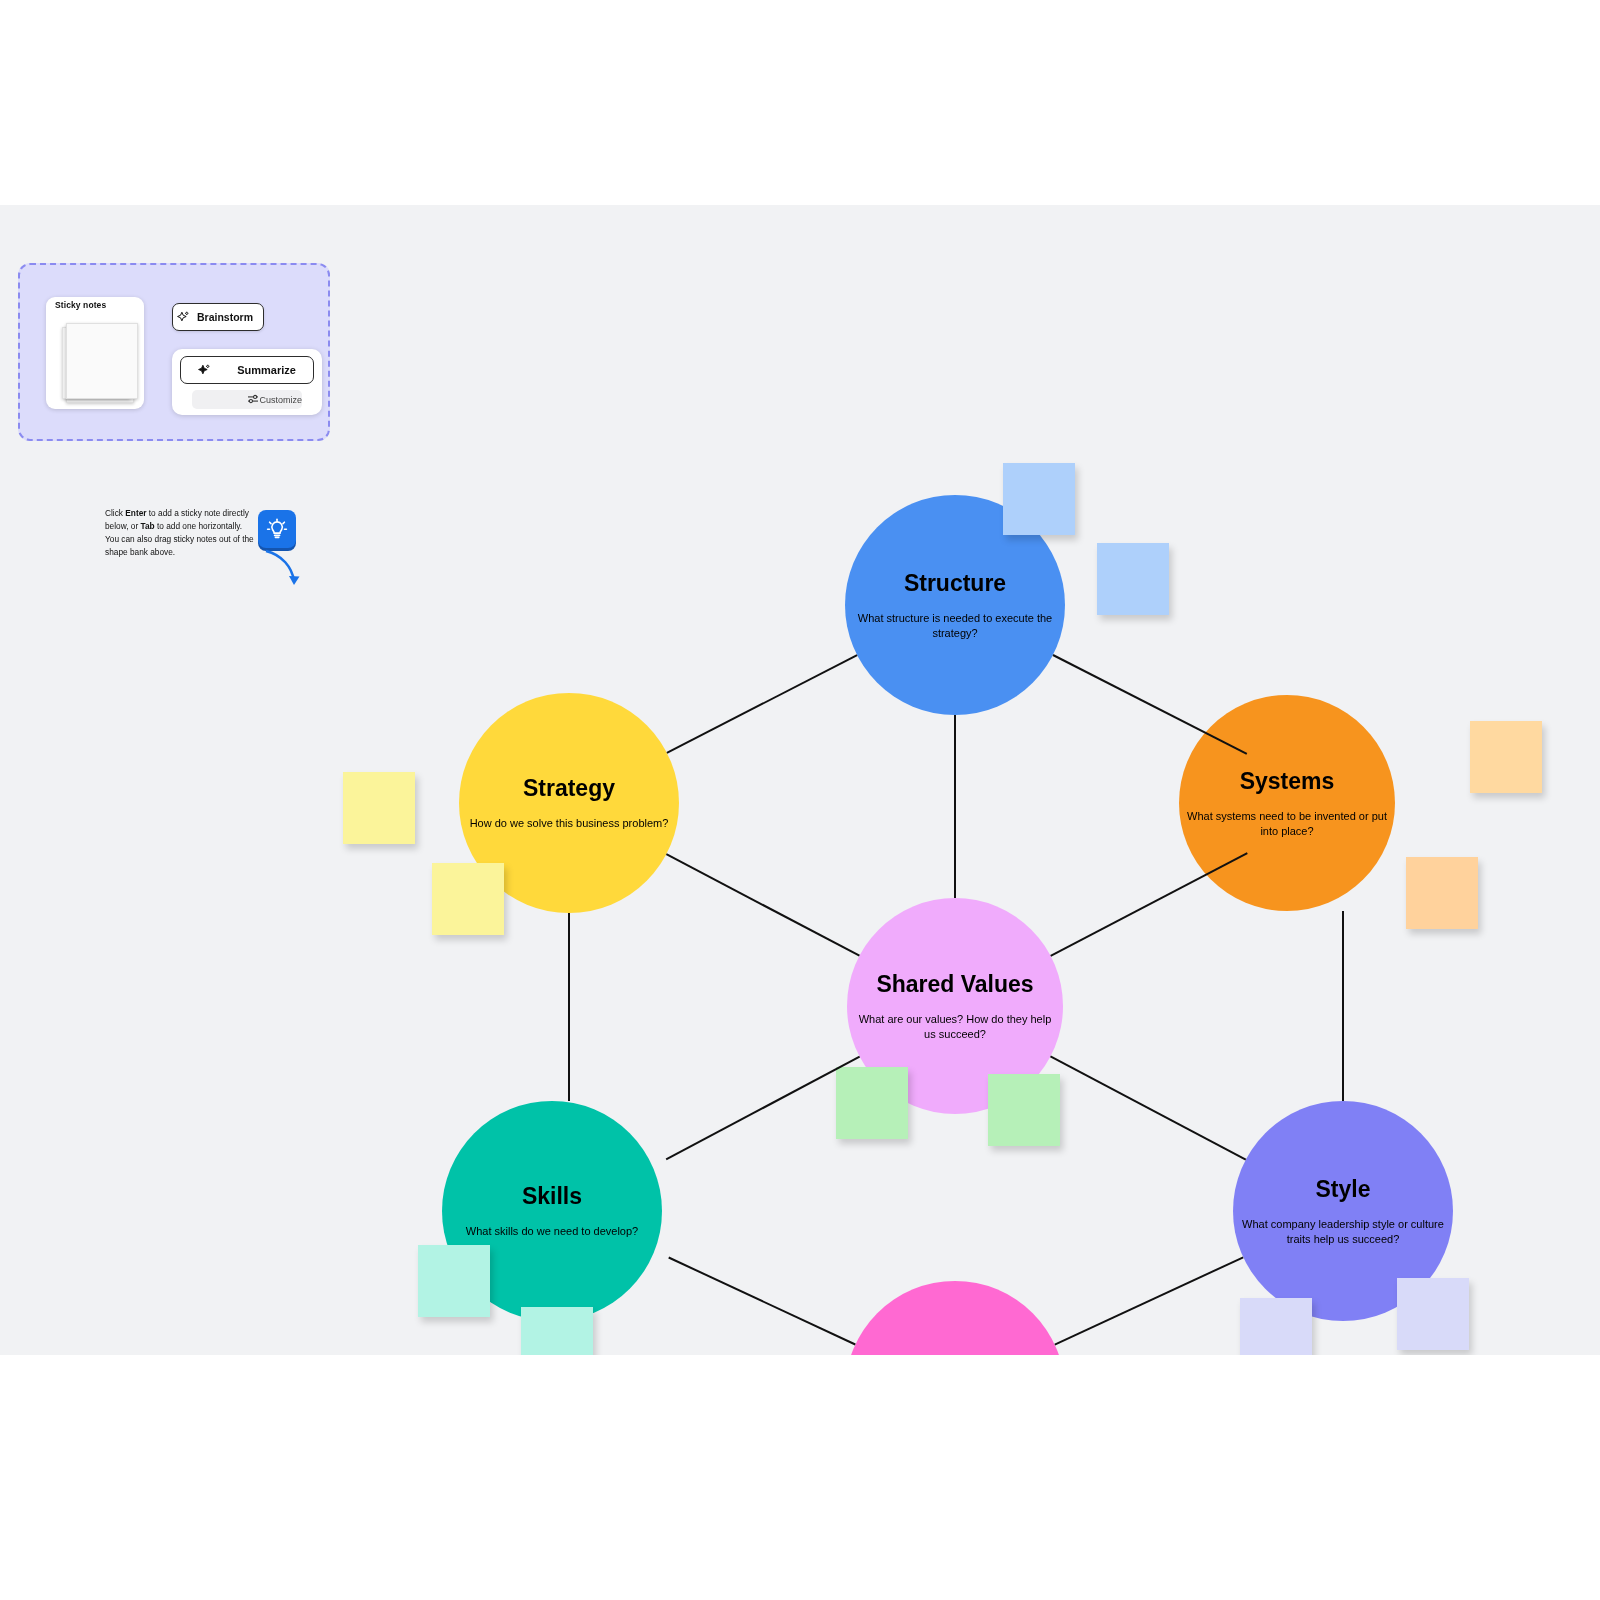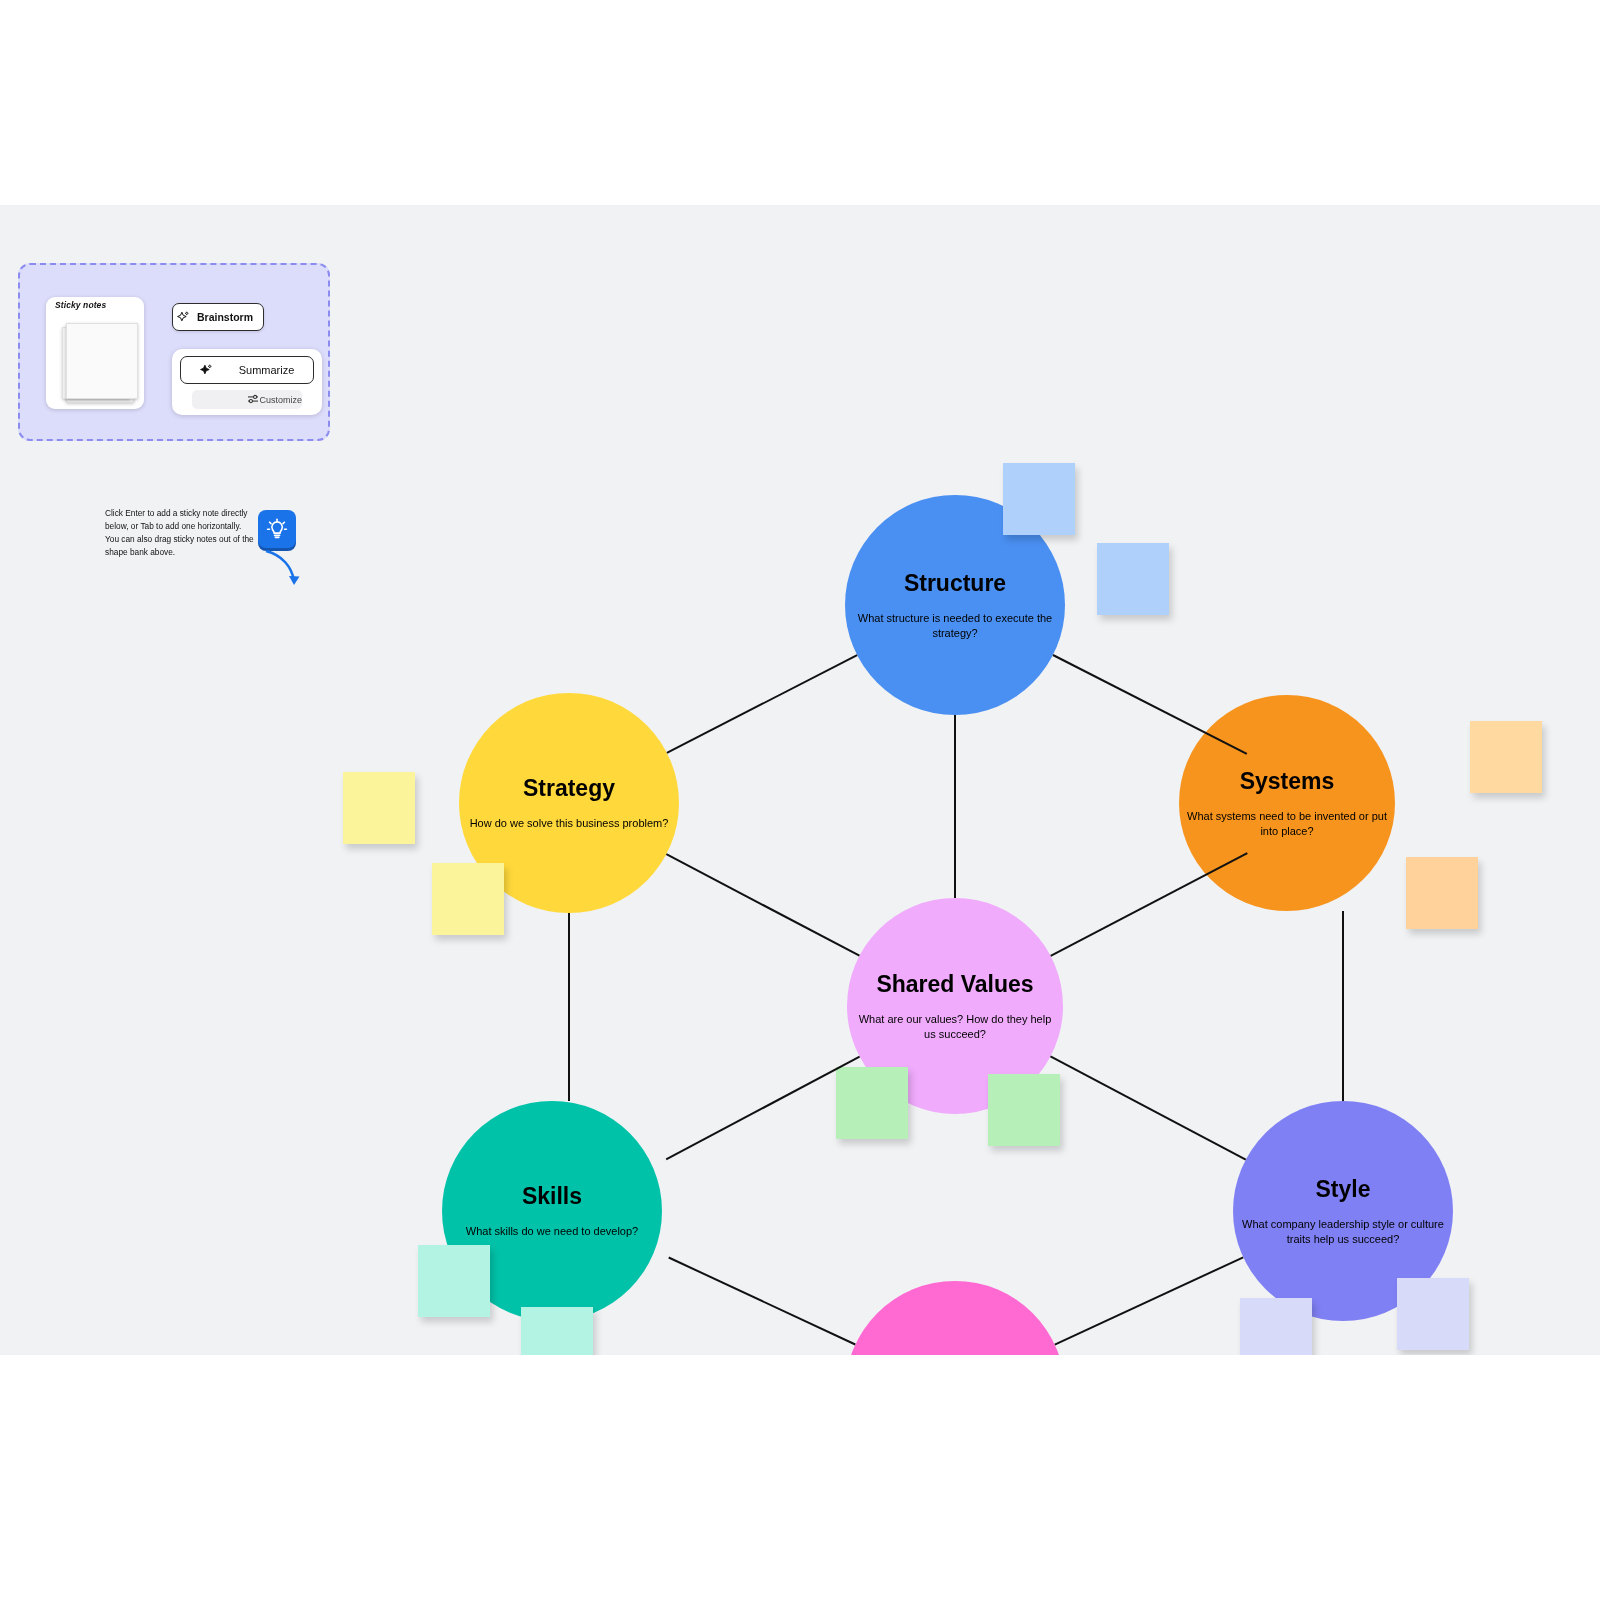--- a/index.html
+++ b/index.html
@@ -28,21 +28,20 @@
   .sticky-card{
     position:absolute;left:26px;top:32px;
     width:98px;height:112px;
     background:#ffffff;border-radius:9px;
     box-shadow:0 1px 4px rgba(0,0,0,.16);
   }
   .sticky-card-title{
     position:absolute;left:9px;top:3px;
     font-size:8.5px;font-weight:bold;color:#111;
     letter-spacing:.1px;
-    font-style:italic;
   }
   .note-stack{position:absolute;left:12px;top:24px;width:76px;height:80px;}
   .note-stack i{
     position:absolute;display:block;
     width:66px;height:70px;background:#f2f2f2;
     border:1px solid #e0e0e0;
     box-shadow:0 1px 3px rgba(0,0,0,.22);
   }
   .note-stack i:nth-child(1){left:8px;top:10px;}
   .note-stack i:nth-child(2){left:4px;top:6px;}
@@ -61,37 +60,37 @@
     width:150px;height:66px;
     background:#fff;border-radius:10px;
     box-shadow:0 1px 5px rgba(0,0,0,.16);
   }
   .btn-summarize{
     position:absolute;left:8px;top:7px;
     width:134px;height:28px;
     background:#fff;border:1.3px solid #2d2d2d;border-radius:7px;
     display:flex;align-items:center;justify-content:center;gap:26px;
     box-sizing:border-box;
-    font-size:11px;font-weight:normal;color:#111;
+    font-size:11px;font-weight:bold;color:#111;
   }
   .btn-customize{
     position:absolute;left:20px;top:41px;
     width:110px;height:19px;
     background:#f0f0f2;border-radius:5px;
     display:flex;align-items:center;justify-content:flex-end;
     box-sizing:border-box;
     font-size:9px;color:#444;
   }
   .sparkle{display:inline-block;width:13px;height:13px;}
   
   .hint{
     position:absolute;left:105px;top:302px;width:150px;
     font-size:8.3px;line-height:1.55;color:#111;
   }
-  .hint b{font-weight:normal;}
+  .hint b{font-weight:bold;}
   .bulb{
     position:absolute;left:258px;top:305px;
     width:38px;height:38px;border-radius:8px;
     background:#1a73e8;
     box-shadow:0 3px 0 #1455b0;
   }
   .arrow-hint{position:absolute;left:260px;top:340px;}
   
   #diagram{position:absolute;left:0;top:0;width:1600px;height:1150px;}
   .node{

